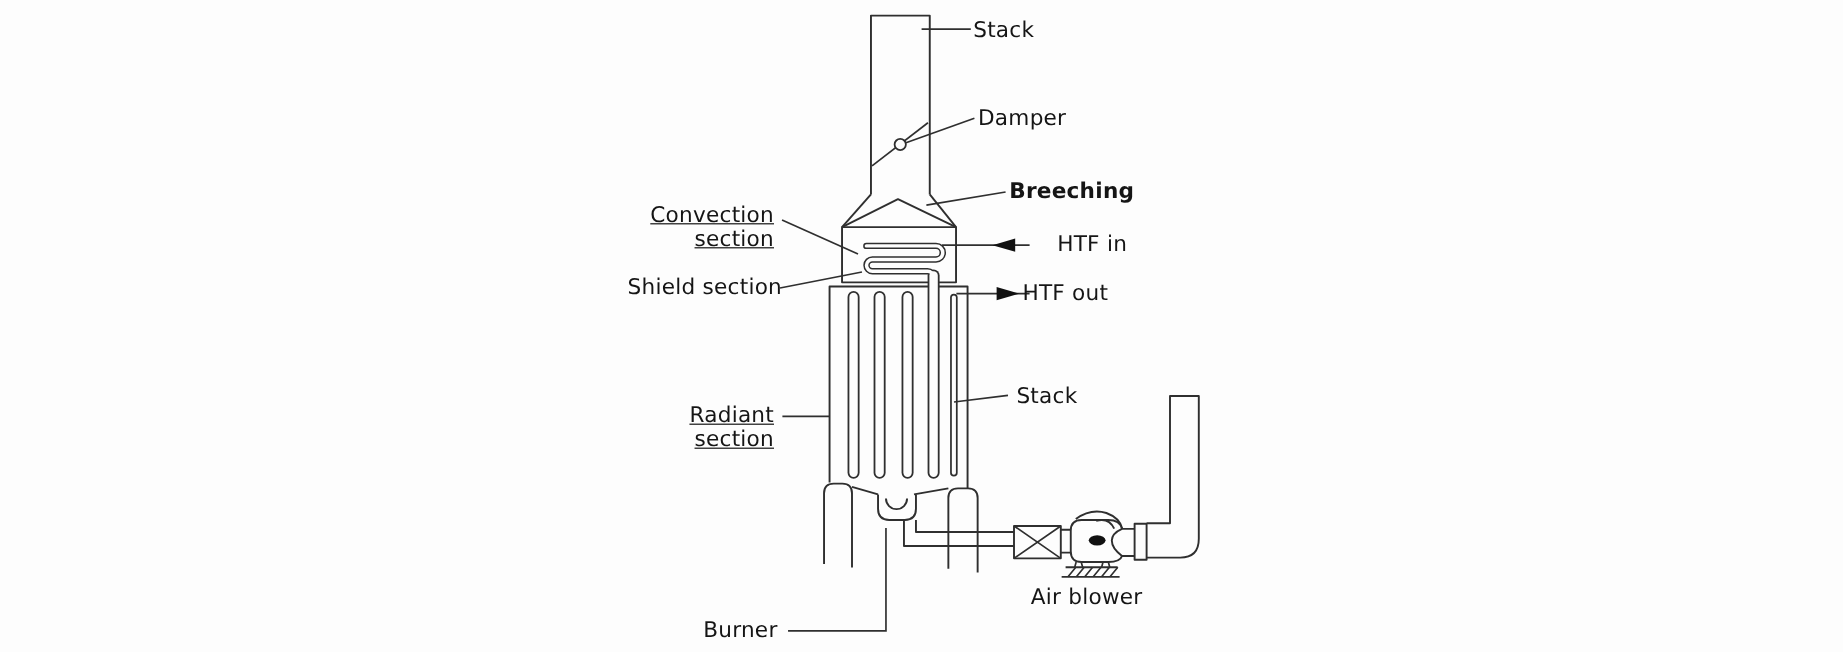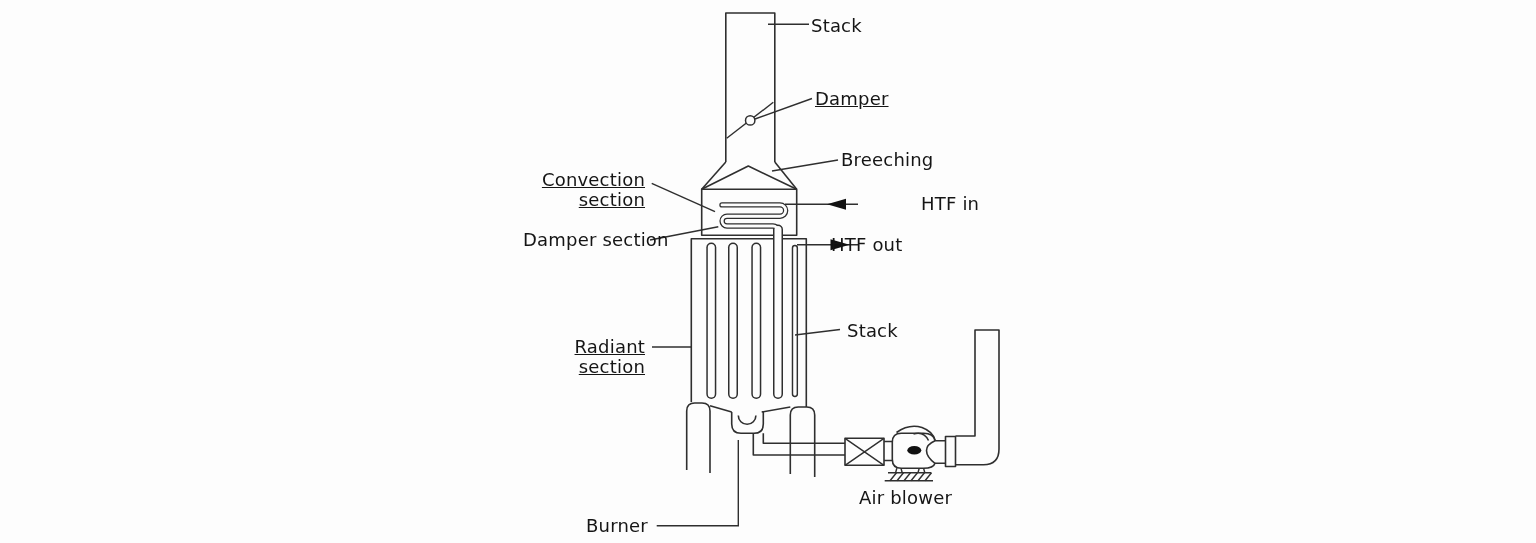--- a/index.html
+++ b/index.html
@@ -140,25 +140,25 @@
     <path class="thin" d="M785,204.3 H858"></path>
     <polygon class="arrowhead" points="827,204.3 846,198.8 846,209.8"></polygon>
   </g>
   <g>
     <path class="thin" d="M797,244.7 H858"></path>
     <polygon class="arrowhead" points="849.5,244.7 830.5,239.2 830.5,250.2"></polygon>
   </g>
 </svg>
 
   <div class="label" style="left:811px;top:16px;">Stack</div>
-  <div class="label" style="left:815px;top:89px;text-decoration:underline;">Damper</div>
-  <div class="label" style="left:841px;top:150px;">Breeching</div>
+  <div class="label" style="left:815px;top:89px;">Damper</div>
+  <div class="label" style="left:841px;top:150px;font-weight:bold;">Breeching</div>
   <div class="label r" style="left:500px;top:170px;">Convection
 section</div>
-  <div class="label" style="left:881px;top:194px;margin-left:40px;">HTF in</div>
-  <div class="label" style="left:523px;top:230px;">Damper section</div>
-  <div class="label" style="left:831px;top:235px;">HTF out</div>
+  <div class="label" style="left:881px;top:194px;">HTF in</div>
+  <div class="label" style="left:523px;top:230px;">Shield section</div>
+  <div class="label" style="left:852px;top:235px;">HTF out</div>
   <div class="label" style="left:847px;top:321px;">Stack</div>
   <div class="label r" style="left:500px;top:337px;text-align:right;">Radiant
 section</div>
   <div class="label" style="left:586px;top:516px;">Burner</div>
   <div class="label" style="left:859px;top:488px;text-align:center;">Air blower</div>
 </div>
 
 </body></html>

